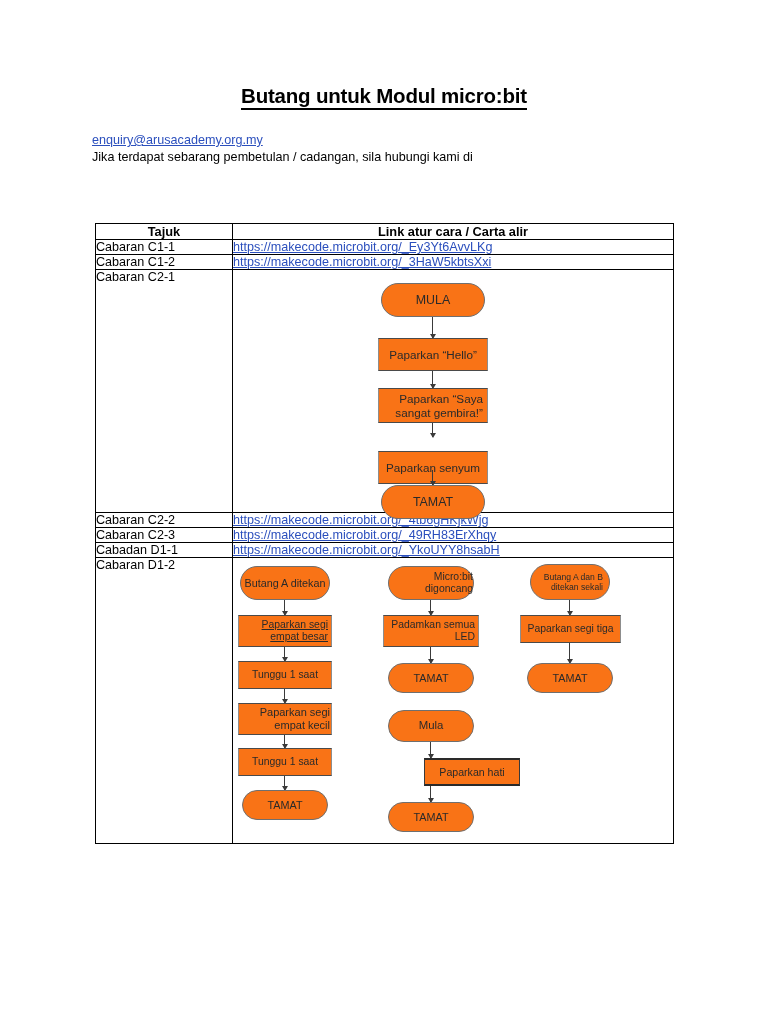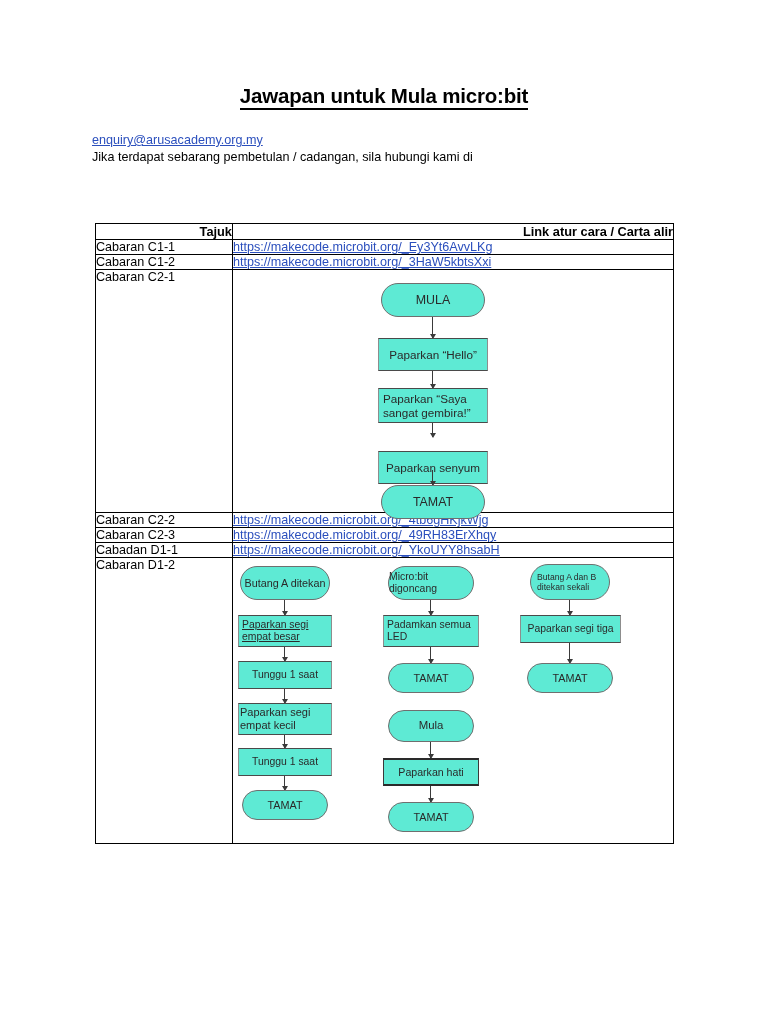--- a/index.html
+++ b/index.html
@@ -64,21 +64,21 @@
     padding: 0;
     vertical-align: top;
   }
   .col-a { width: 137px; }
   .col-b { width: 441px; }
 
   .th-cell {
     font-size: 12.8px;
     font-weight: bold;
     padding: 6px 8px 7px 8px;
-    text-align: right;
+    text-align: center;
   }
   .lbl-cell {
     font-size: 12.6px;
     padding: 6px 8px 7px 8px;
     white-space: nowrap;
   }
   .link-cell {
     font-size: 12.6px;
     padding: 6px 8px 7px 8px;
   }
@@ -92,34 +92,35 @@
   .flow-cell { position: relative; padding: 0; }
 
   .fc { position: absolute; }
 
   .node {
     position: absolute;
     box-sizing: border-box;
     display: flex;
     align-items: center;
     justify-content: center;
-    text-align: left;
-    background: #5eead4;
+    text-align: right;
+    background: #f97316;
     color: #2a2a2a;
     line-height: 1.18;
   }
   .node.proc {
     border: 1px solid #8d8d8d;
     border-top: 1.6px solid #4a4a4a;
     border-bottom: 1.6px solid #4a4a4a;
   }
   .node.proc.heavy {
     border: 1.3px solid #3a3a3a;
     border-top: 2px solid #2a2a2a;
     border-bottom: 2px solid #2a2a2a;
+    margin-left: 41px;
   }
   .node.term {
     border: 1px solid #6f6f6f;
     border-radius: 999px;
   }
 
   .arrow {
     position: absolute;
     width: 1.4px;
     background: #3a3a3a;
@@ -135,21 +136,21 @@
     border-right: 3.6px solid transparent;
     border-top: 5.4px solid #3a3a3a;
   }
 </style>
 </head>
 <body>
 
 <div class="page">
 
   <div class="doc-title">
-    <span>Jawapan untuk Mula micro:bit</span>
+    <span>Butang untuk Modul micro:bit</span>
   </div>
 
   <div class="intro">
     <div><a class="mail-link" href="#">enquiry@arusacademy.org.my</a></div>
     <div>Jika terdapat sebarang pembetulan / cadangan, sila hubungi kami di</div>
   </div>
 
   <table class="tbl">
     <colgroup>
         <col class="col-a">

